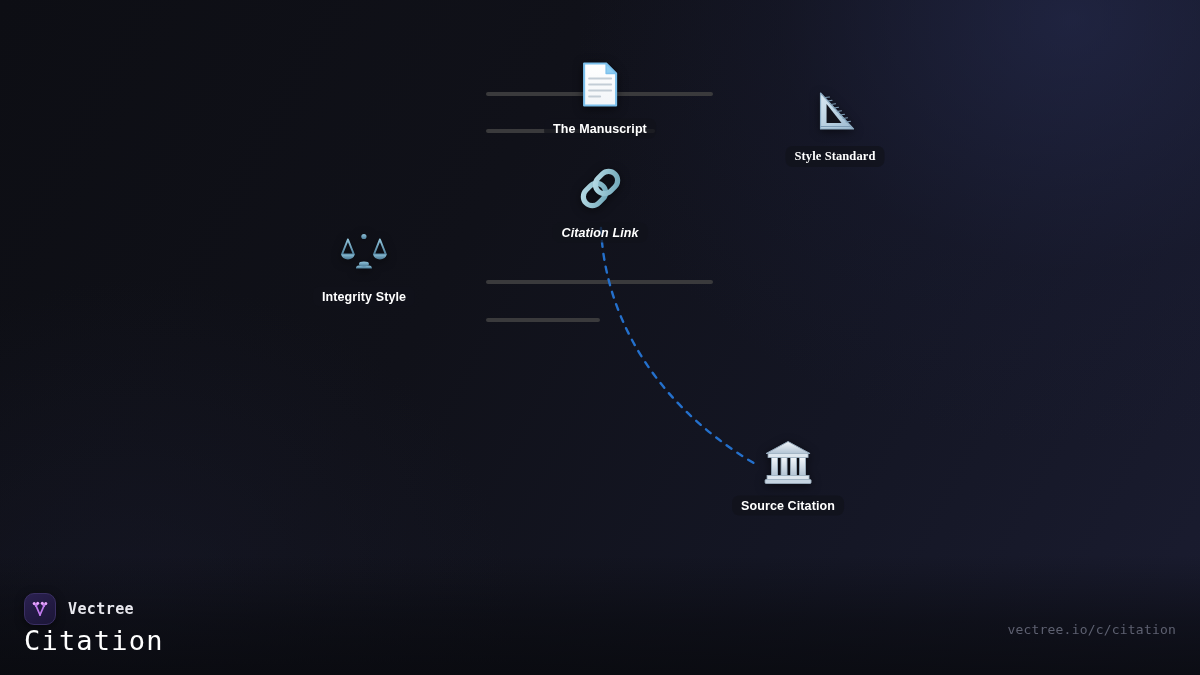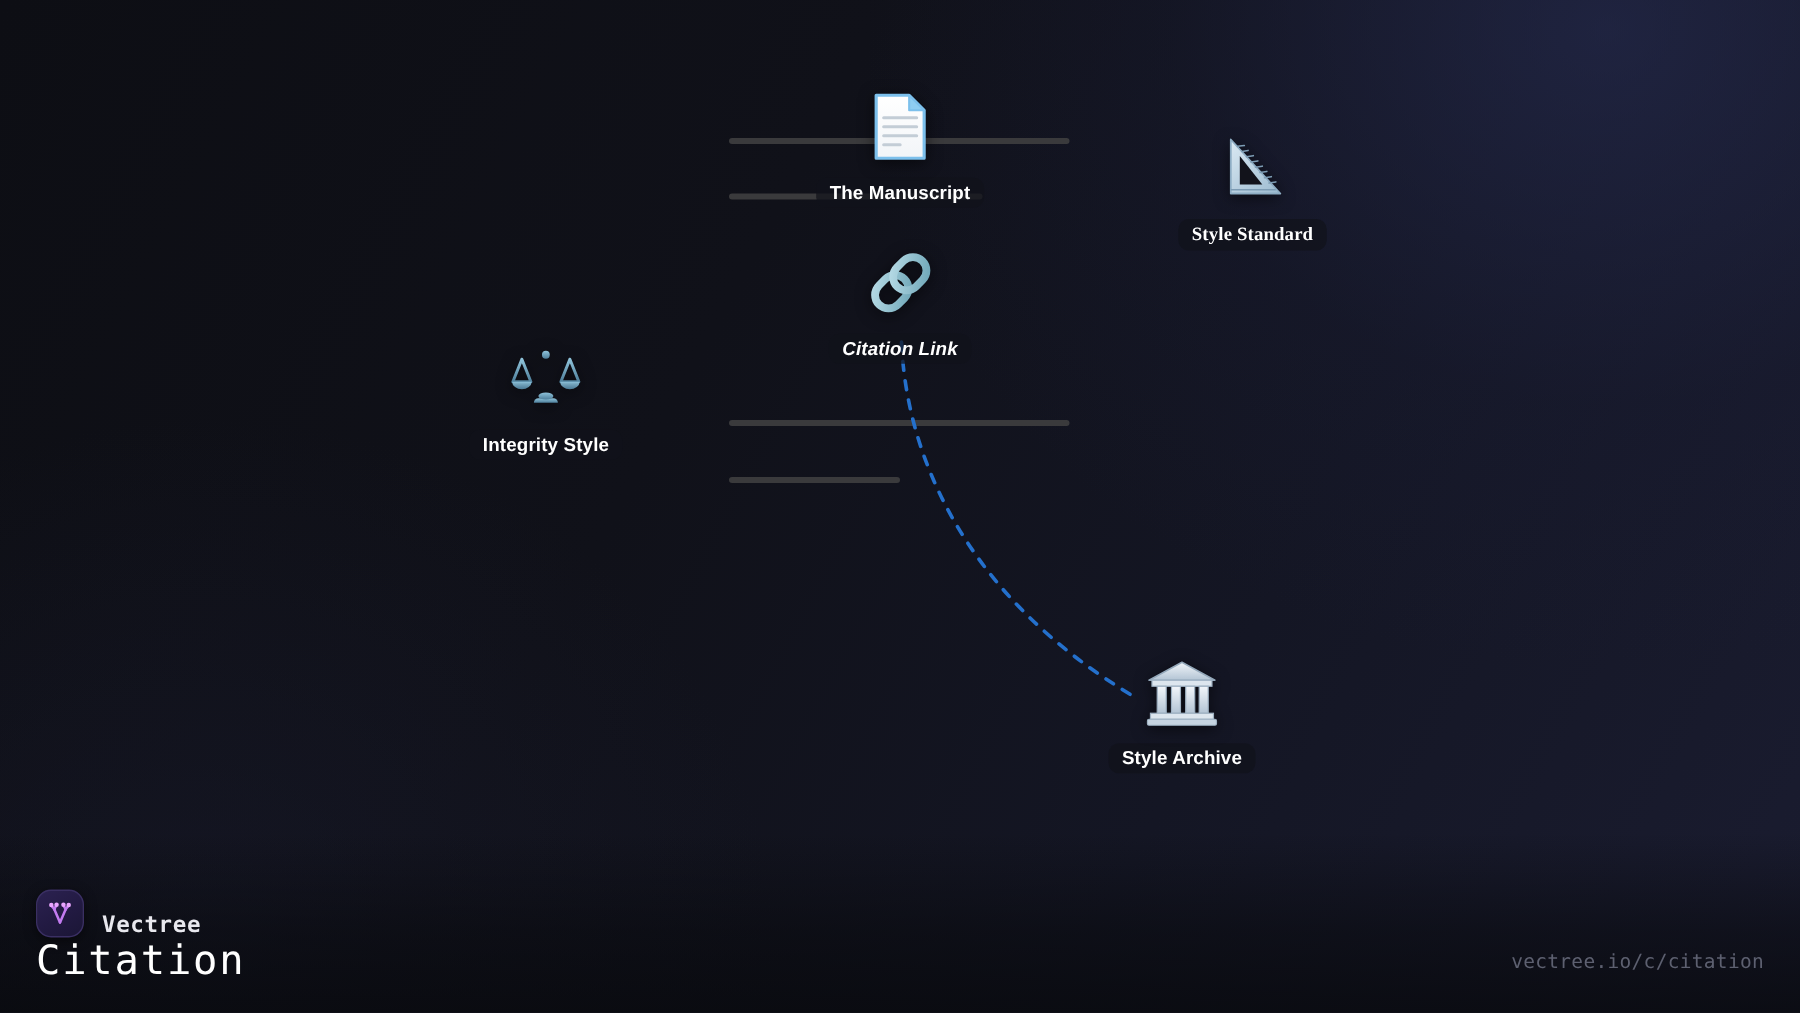--- a/index.html
+++ b/index.html
@@ -61,40 +61,40 @@
   .node .label {
     margin-top:7px;
     font-size:12.5px; font-weight:bold; color:#ffffff;
     letter-spacing:0.1px; white-space:nowrap;
     padding:3px 9px; border-radius:7px;
     background:rgba(17,18,26,0.72);
   }
 
   
   #footer { position:absolute; left:24px; bottom:20px; }
-  #brand-row { display:flex; align-items:flex-end; gap:12px; }
+  #brand-row { display:flex; align-items:center; gap:12px; }
   #brand-mark {
     width:32px; height:32px; border-radius:10px;
     background:linear-gradient(150deg,#2b2150 0%,#221a42 55%,#1b1636 100%);
     border:1px solid #3a2f63;
     display:flex; align-items:center; justify-content:center;
     box-shadow:0 2px 8px rgba(0,0,0,0.5);
   }
   #brand-name {
     font-family:"DejaVu Sans Mono", monospace;
     font-size:15px; font-weight:bold; color:#e8e8ee; letter-spacing:0.4px;
   }
   #page-title {
     margin-top:2px;
     font-family:"DejaVu Sans Mono", monospace;
     font-size:27px; font-weight:normal; color:#ffffff;
     letter-spacing:1.2px; line-height:1.05;
   }
   #footer-url {
-    position:absolute; right:24px; bottom:26px;
+    position:absolute; right:24px; bottom:38px;
     font-family:"DejaVu Sans Mono", monospace;
     font-size:13px; color:#5d6070; letter-spacing:0.2px;
   }
 </style>
 </head>
 <body>
 
 <div id="bg-base"></div>
 <div id="bg-glow-tr"></div>
 <div id="bg-glow-bl"></div>
@@ -217,21 +217,21 @@
         <g fill="url(#bldg)" stroke="#9fb2c3" stroke-width="0.8">
           <rect x="10.5" y="23" width="6" height="18"></rect>
           <rect x="20" y="23" width="6" height="18"></rect>
           <rect x="29.5" y="23" width="6" height="18"></rect>
           <rect x="38.5" y="23" width="6" height="18"></rect>
         </g>
         <rect x="6" y="41" width="42" height="4" fill="#dde6ee" stroke="#9fb2c3" stroke-width="0.8"></rect>
         <rect x="4" y="45" width="46" height="4" rx="1" fill="#c6d4e1" stroke="#9fb2c3" stroke-width="0.8"></rect>
       </svg>
     </div>
-    <div class="label">Style Archive</div>
+    <div class="label">Source Citation</div>
   </div>
 
 </div>
 
 <div id="bg-band"></div>
 
 <div id="footer">
   <div id="brand-row">
     <div id="brand-mark">
       <svg width="20" height="20" viewBox="0 0 20 20">

